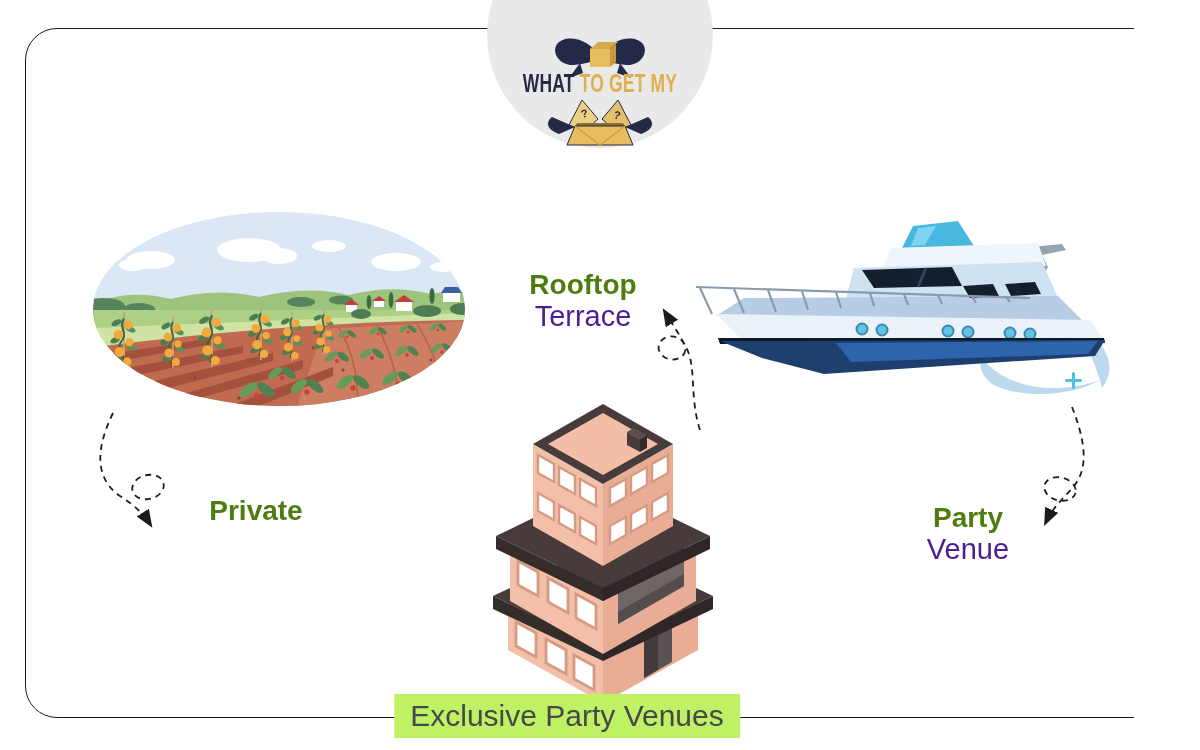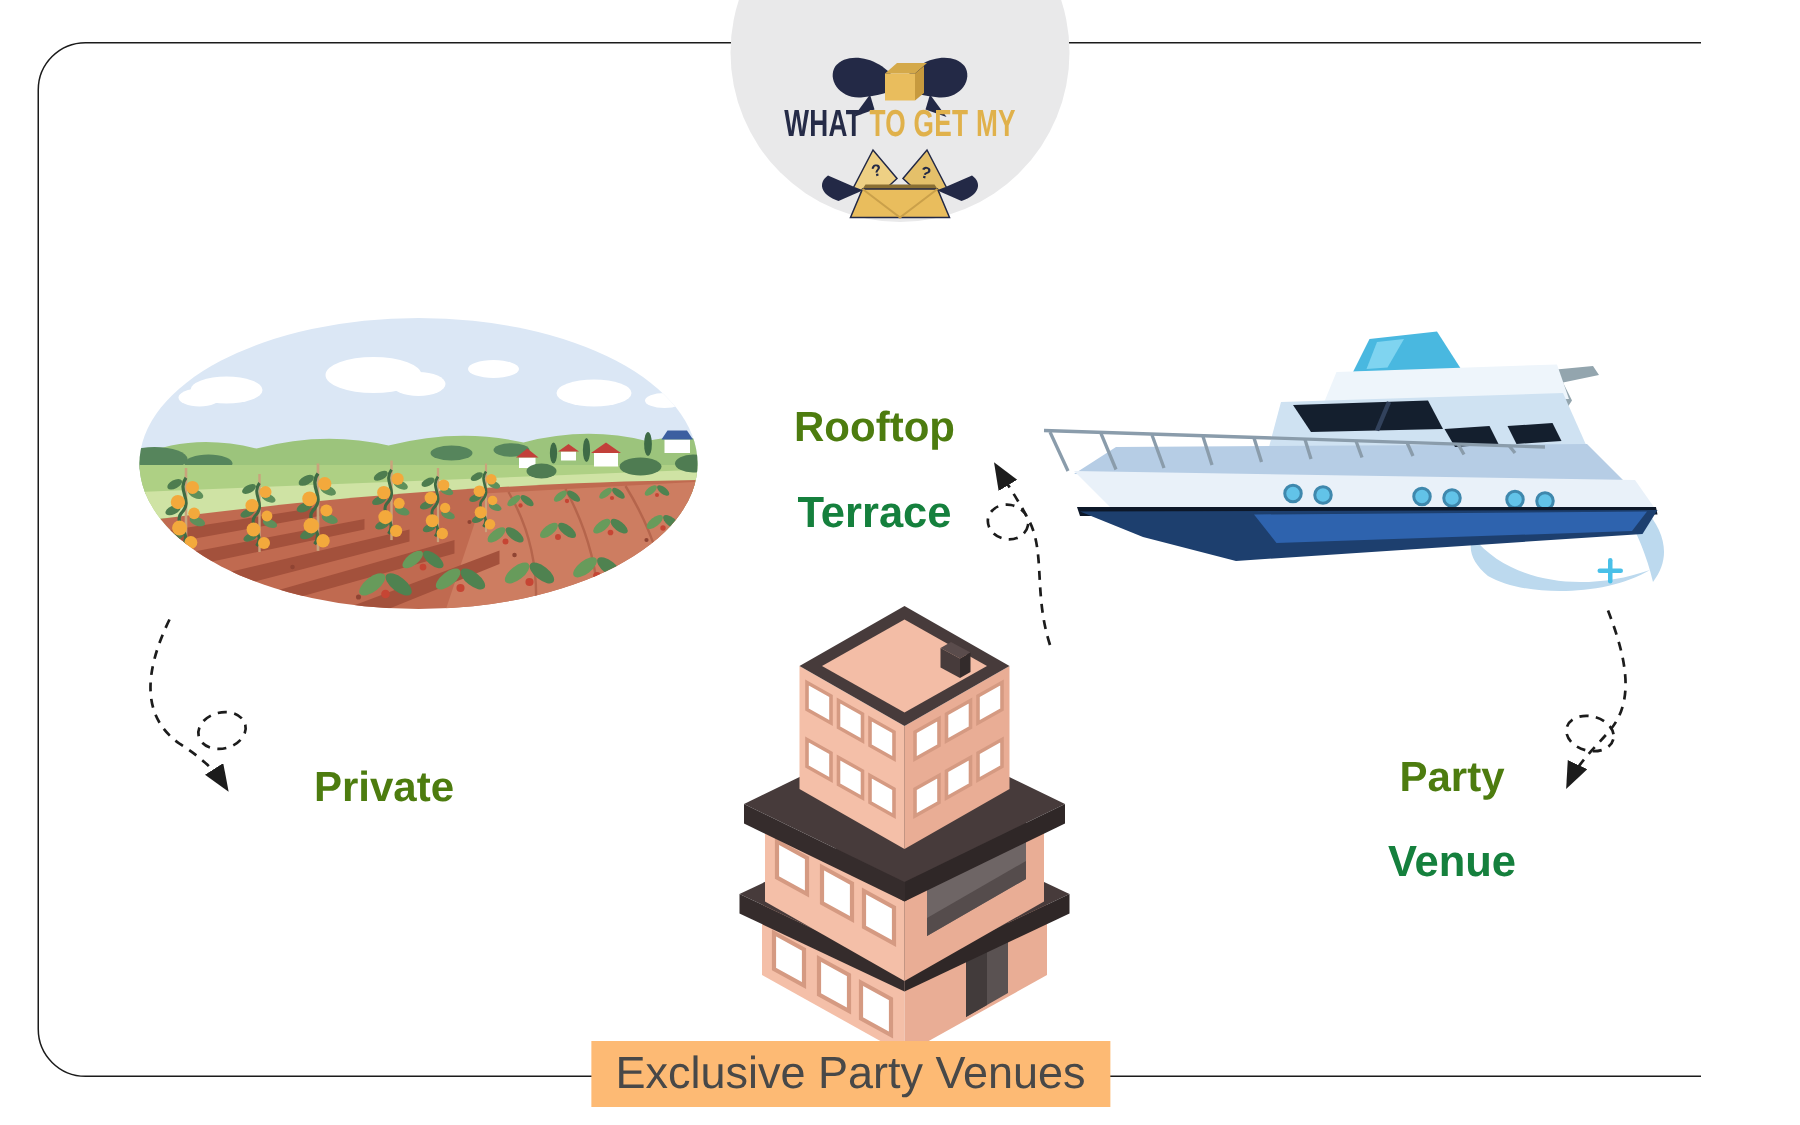--- a/index.html
+++ b/index.html
@@ -27,28 +27,28 @@
   .logo-text .gold{color:#e0b14b;}
   
   .illus{position:absolute;z-index:2;}
   #farm{left:91px;top:210px;}
   #yacht{left:686px;top:210px;}
   #building{left:460px;top:390px;}
   #arrows{left:0;top:0;z-index:3;pointer-events:none;}
   
   .venue-label{position:absolute;width:200px;text-align:center;z-index:3;}
   .venue-bold{display:block;font-size:28px;font-weight:700;color:#4d7c0f;line-height:1.08;}
-  .venue-light{display:block;font-size:29px;font-weight:700;color:#15803d;line-height:1.15;margin-top:26px;}
+  .venue-light{display:block;font-size:29px;font-weight:400;color:#4c1d95;line-height:1.15;}
   #label-rooftop{left:483px;top:270px;}
-  #label-private{left:156px;top:510px;}
+  #label-private{left:156px;top:496px;}
   #label-yachts{left:868px;top:503px;}
   
   .main-title{
     position:absolute;left:50%;top:694px;transform:translateX(-50%);
-    font-size:30px;font-weight:400;color:#484848;background:#fdba74;
+    font-size:30px;font-weight:400;color:#484848;background:#bef264;
     padding:0 16px;line-height:44px;white-space:nowrap;z-index:5;
   }
 </style>
 </head>
 <body>
 
 <div class="canvas">
 
   <div class="card-border"></div>
 

